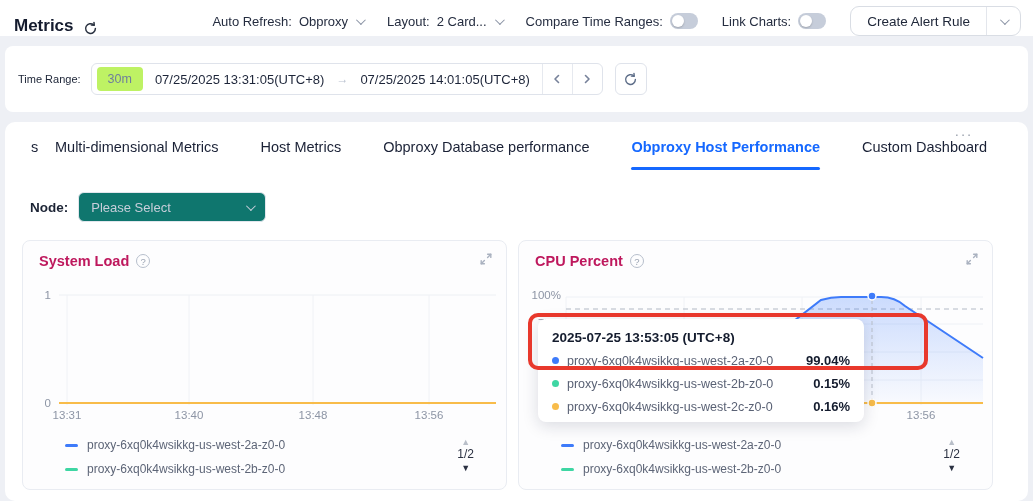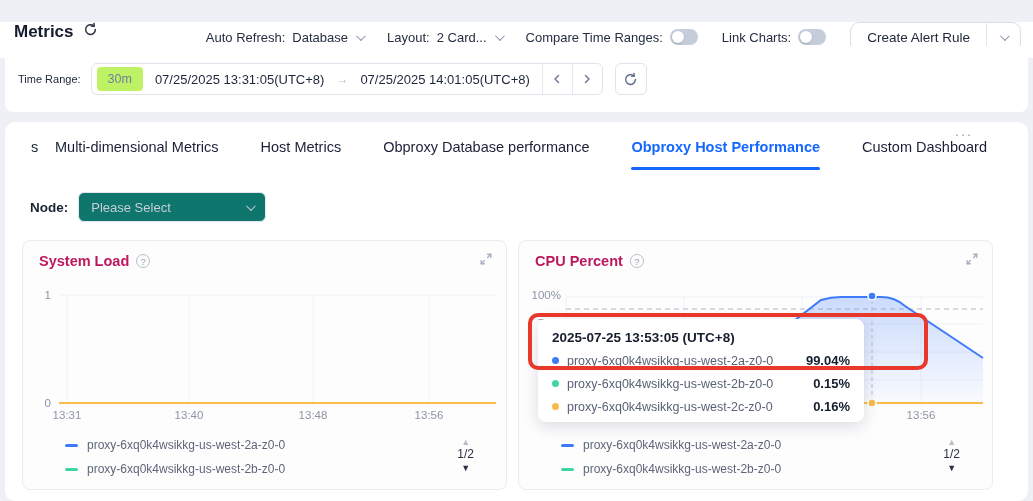--- a/index.html
+++ b/index.html
@@ -5,21 +5,21 @@
   * { margin:0; padding:0; box-sizing:border-box; }
   html,body { width:1033px; height:501px; }
   body {
     position:relative; overflow:hidden;
     background:#eef0f5;
     font-family:"Liberation Sans", sans-serif;
     color:#1b2335;
   }
   
   .topbar { position:absolute; left:0; top:0; width:1033px; height:36px;
-    background:#fff; display:flex; align-items:flex-start; padding:0 12px 0 14px;margin-top:22px; }
+    background:#fff; display:flex; align-items:flex-end; padding:0 12px 0 14px; }
   .page-title { font-size:17px; font-weight:700; color:#141b2e; }
   .icon-btn { display:inline-flex; align-items:center; justify-content:center; }
   .title-refresh { margin-left:9px; color:#2b3342; }
   .top-controls { margin-left:auto; display:flex; align-items:center; gap:24px; }
   .ctrl { display:flex; align-items:center; font-size:13px; color:#252d40; }
   .ctrl .lbl { margin-right:7px; }
   .ctrl .val { color:#252d40; }
   .chev { width:7px; height:7px; border-right:1.5px solid #8a93a4; border-bottom:1.5px solid #8a93a4;
     transform:rotate(45deg) translateY(-2px); display:inline-block; margin-left:8px; }
   .toggle { width:28px; height:16px; background:#c6cdda; border-radius:8px; position:relative; display:inline-block; cursor:pointer; }
@@ -97,21 +97,21 @@
   <span class="icon-btn title-refresh">
     <svg width="15" height="15" viewBox="0 0 16 16">
         <path d="M13.2 8 A5.2 5.2 0 1 1 11.5 4.2" fill="none" stroke="currentColor" stroke-width="1.6" stroke-linecap="round"></path>
         <path d="M11.7 1.5 L12 4.6 L8.9 4.4" fill="none" stroke="currentColor" stroke-width="1.6" stroke-linecap="round" stroke-linejoin="round"></path>
       </svg>
   </span>
 
   <div class="top-controls">
     <div class="ctrl">
       <span class="lbl">Auto Refresh:</span>
-      <span class="val">Database</span>
+      <span class="val">Obproxy</span>
       <span class="chev"></span>
     </div>
     <div class="ctrl">
       <span class="lbl">Layout:</span>
       <span class="val">2 Card...</span>
       <span class="chev"></span>
     </div>
     <div class="ctrl">
       <span class="lbl">Compare Time Ranges:</span>
       <span class="toggle">

